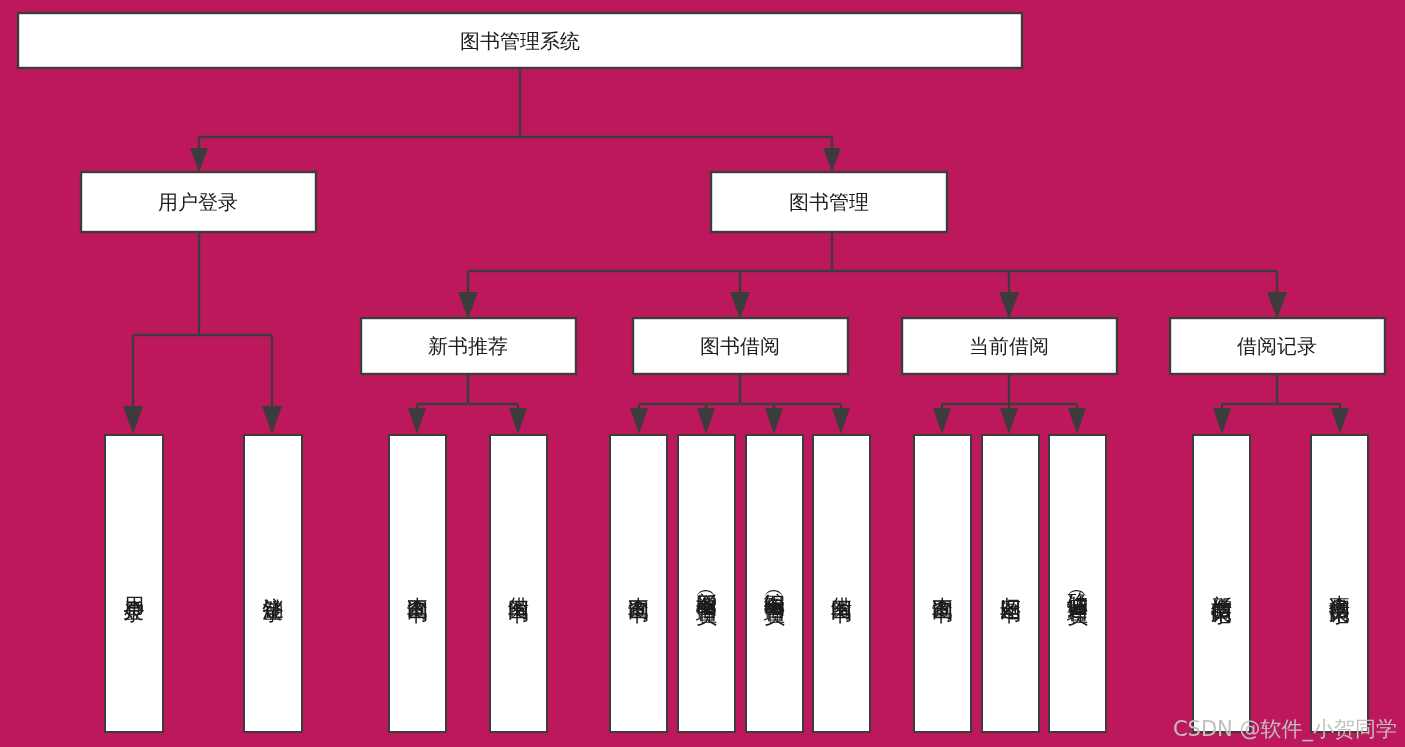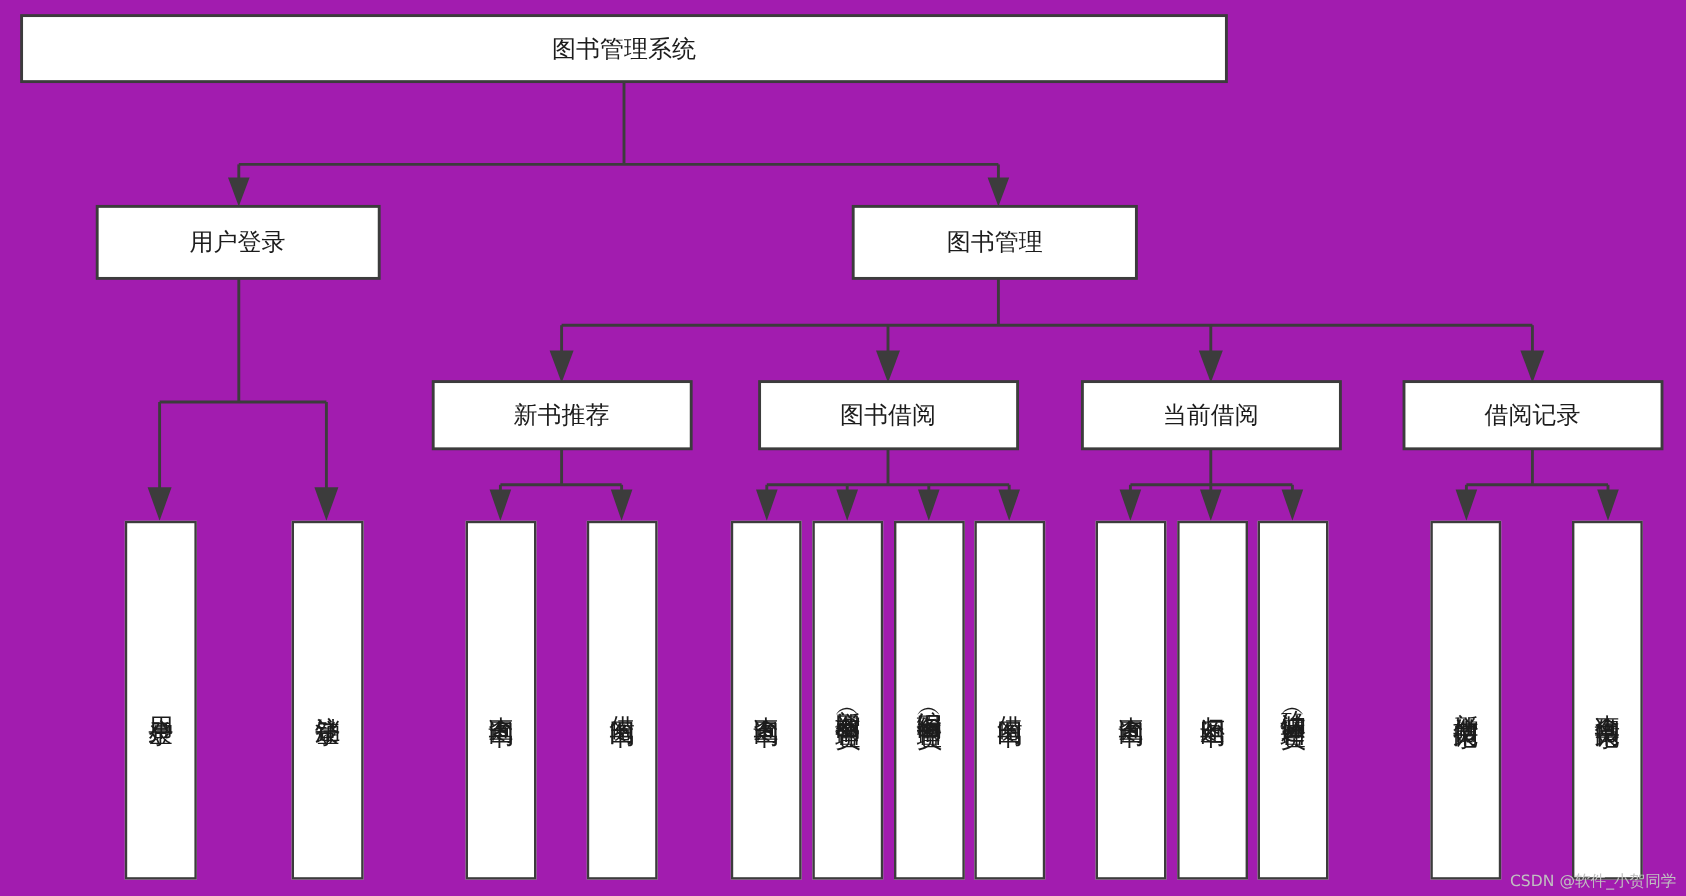--- a/index.html
+++ b/index.html
@@ -7,21 +7,21 @@
     padding: 0;
     background: #ffffff;
   }
   body {
     font-family: "DejaVu Sans", "Liberation Sans", sans-serif;
   }
   #stage {
     position: relative;
     width: 1405px;
     height: 747px;
-    background: #a21caf;
+    background: #be185d;
     overflow: hidden;
   }
   svg.diagram {
     position: absolute;
     left: 0;
     top: 0;
     width: 1405px;
     height: 747px;
   }
   .node-box {
@@ -64,21 +64,21 @@
     letter-spacing: 2px;
     color: #1c1c1c;
     white-space: nowrap;
     text-align: center;
   }
   #watermark {
     position: absolute;
     right: 8px;
     bottom: 4px;
     font-family: "DejaVu Sans", "Liberation Sans", sans-serif;
-    font-size: 13px;
+    font-size: 21px;
     color: #c0c0c0;
     white-space: nowrap;
     pointer-events: none;
   }
 </style>
 </head>
 <body>
 
 <div id="stage">
 

